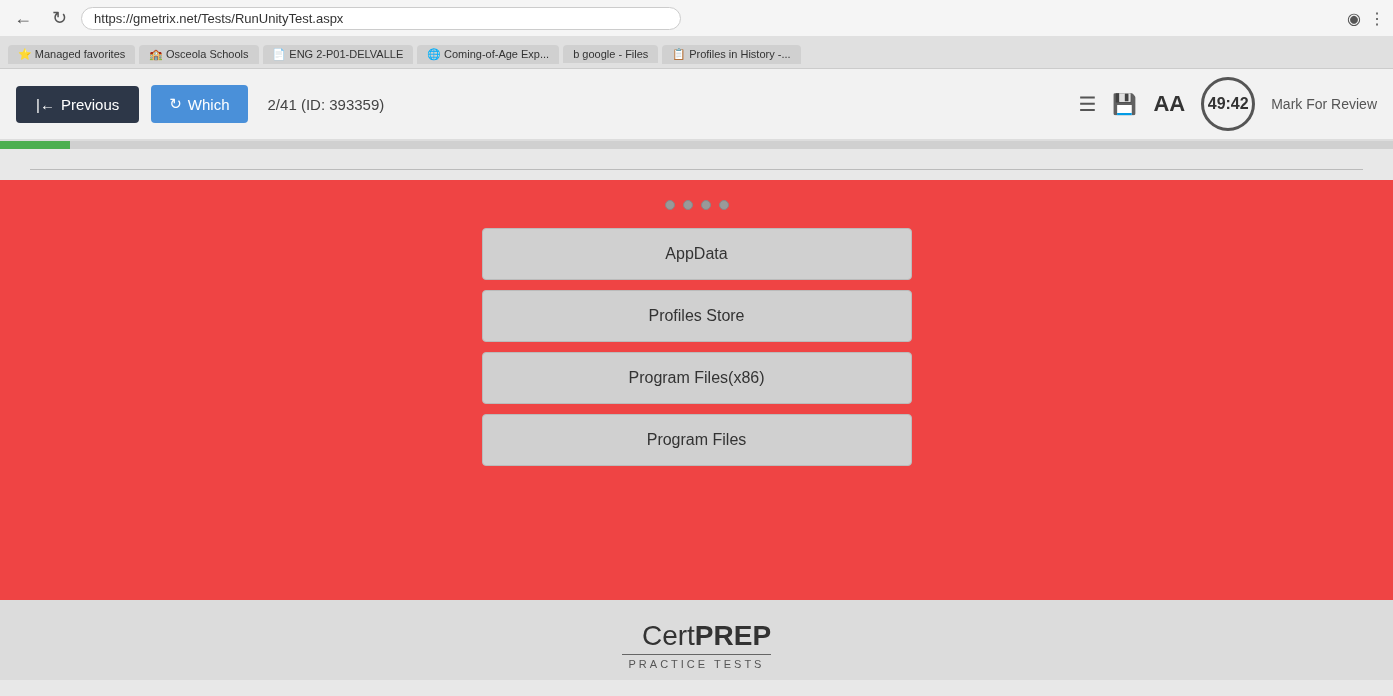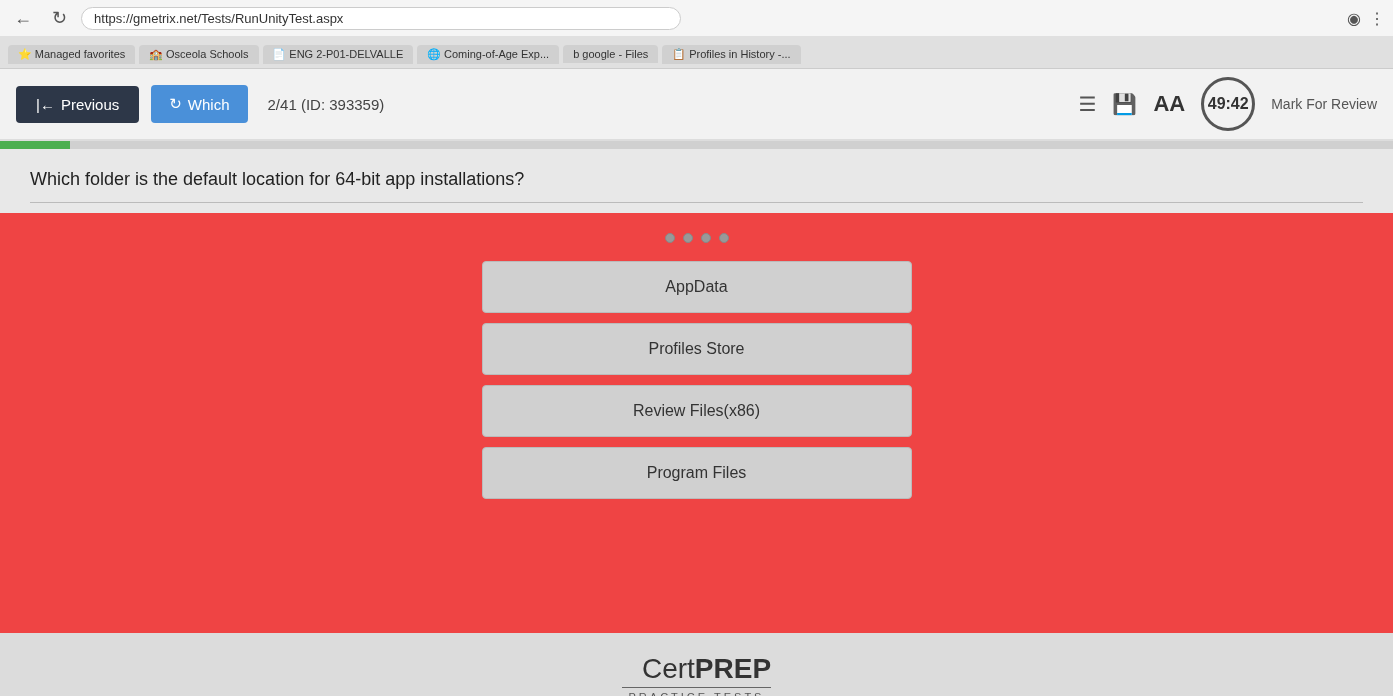--- a/index.html
+++ b/index.html
@@ -312,36 +312,35 @@
     </div>
     <span class="mark-review">Mark For Review</span>
   </div>
 </div>
 
 <div class="progress-bar-container">
   <div class="progress-bar-fill"></div>
 </div>
 
 <div class="question-area">
-  <p class="question-text">Which folder is the default location for 64-bit app installations?</p>
   <hr class="question-divider">
 </div>
 
 <div class="answer-area">
   <div class="answer-dots">
     <div class="dot"></div>
     <div class="dot"></div>
     <div class="dot"></div>
     <div class="dot"></div>
   </div>
 
   <div class="answer-options">
     <button class="answer-btn">AppData</button>
     <button class="answer-btn">Profiles Store</button>
-    <button class="answer-btn">Review Files(x86)</button>
+    <button class="answer-btn">Program Files(x86)</button>
     <button class="answer-btn">Program Files</button>
   </div>
 </div>
 
 <div class="certprep-area">
   <div class="certprep-logo">
     <div>
       <span class="cert">Cert</span><span class="prep">PREP</span>
     </div>
     <div class="certprep-sub">PRACTICE TESTS</div>

